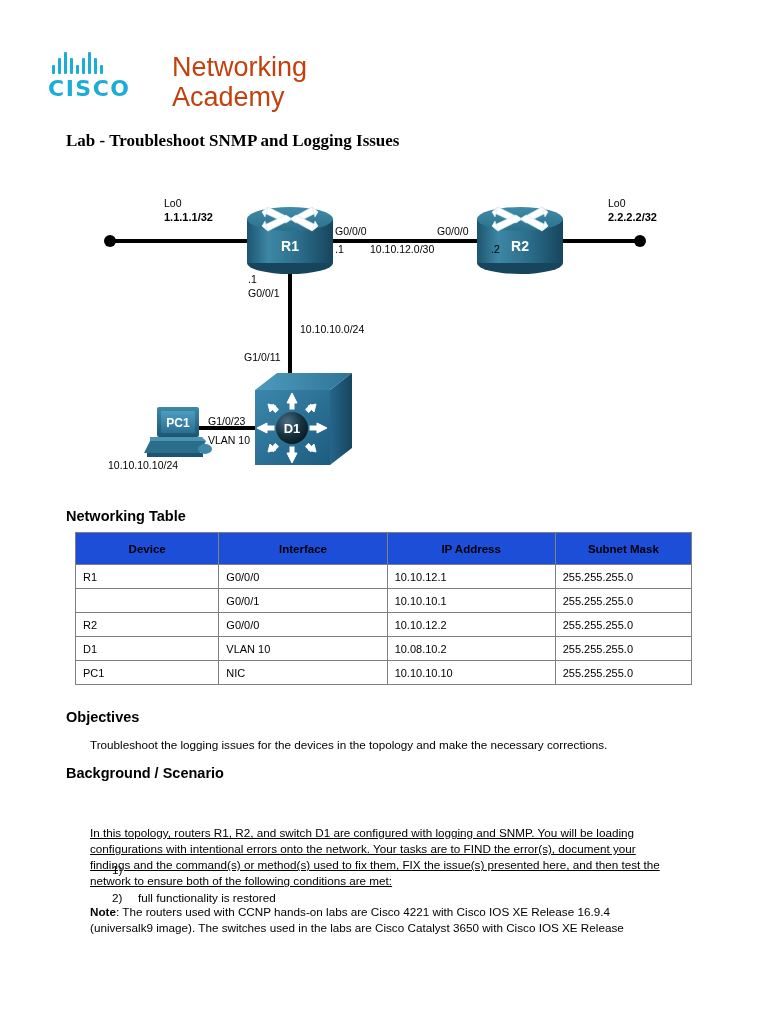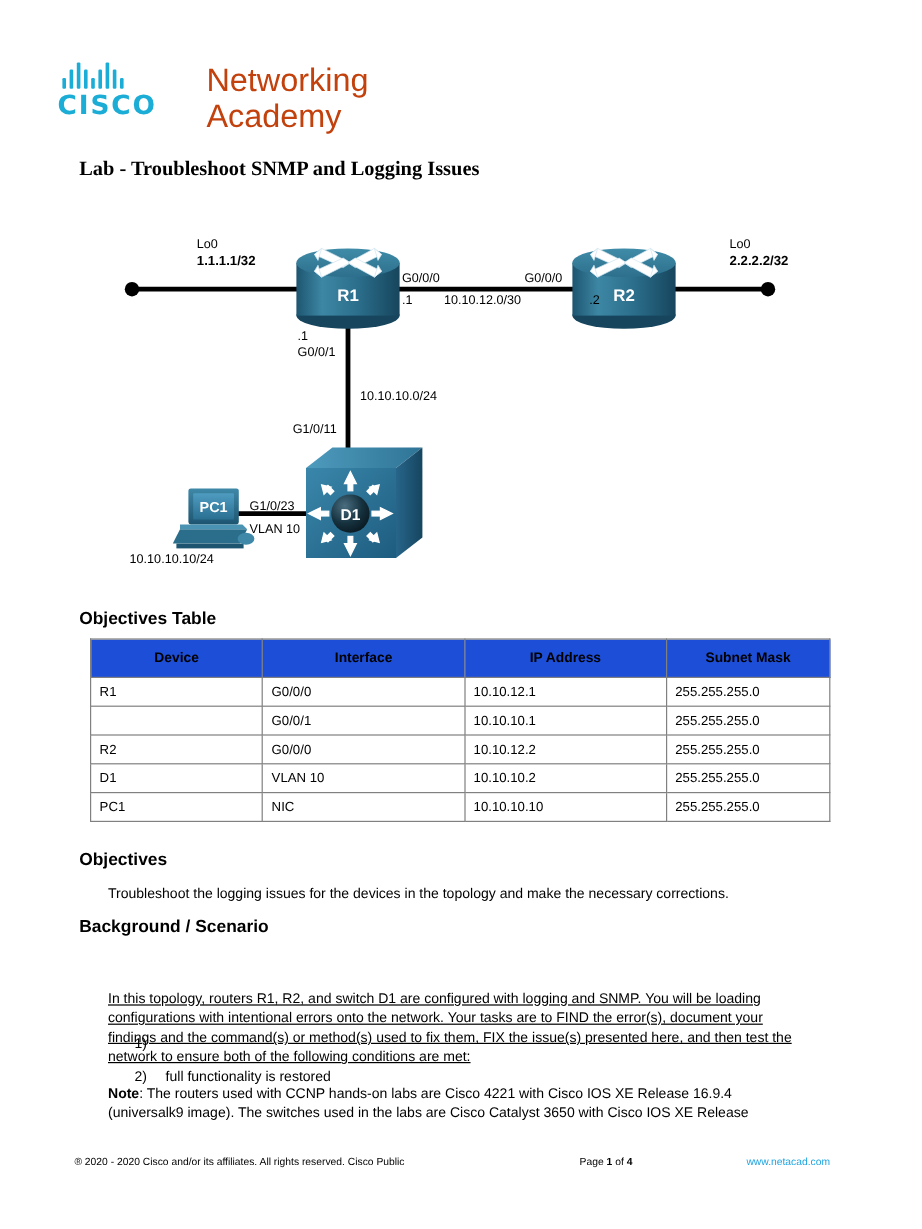--- a/index.html
+++ b/index.html
@@ -319,21 +319,21 @@
         <text x="300" y="148" font-size="10.5">10.10.10.0/24</text>
 
         <text x="244" y="176" font-size="10.5">G1/0/11</text>
         <text x="208" y="240" font-size="10.5">G1/0/23</text>
         <text x="208" y="259" font-size="10.5">VLAN 10</text>
         <text x="108" y="284" font-size="10.5">10.10.10.10/24</text>
       </g>
     </svg>
   </div>
 
-  <div class="sec-h" id="h-addressing">Objectives Table</div>
+  <div class="sec-h" id="h-addressing">Networking Table</div>
 
   <table class="addr-table">
     <thead>
       <tr>
         <th class="col-dev">Device</th>
         <th class="col-int">Interface</th>
         <th class="col-ip">IP Address</th>
         <th class="col-sm">Subnet Mask</th>
       </tr>
     </thead>
@@ -352,21 +352,21 @@
       </tr>
       <tr>
         <td>R2</td>
         <td>G0/0/0</td>
         <td>10.10.12.2</td>
         <td>255.255.255.0</td>
       </tr>
       <tr>
         <td>D1</td>
         <td>VLAN 10</td>
-        <td>10.10.10.2</td>
+        <td>10.08.10.2</td>
         <td>255.255.255.0</td>
       </tr>
       <tr>
         <td>PC1</td>
         <td>NIC</td>
         <td>10.10.10.10</td>
         <td>255.255.255.0</td>
       </tr>
     </tbody>
   </table>
@@ -382,19 +382,14 @@
       <span class="num">1)</span>
     </li>
     <li>
       <span class="num">2)</span>
       <span>full functionality is restored</span>
     </li>
   </ul>
 
   <div class="body-text" id="p-note"><span class="note-b">Note</span><span>: The routers used with CCNP hands-on labs are Cisco 4221 with Cisco IOS XE Release 16.9.4 (universalk9 image). The switches used in the labs are Cisco Catalyst 3650 with Cisco IOS XE Release</span></div>
 
-  <div class="footer">
-    <div class="foot-copy">®  2020 - 2020 Cisco and/or its affiliates. All rights reserved. Cisco Public</div>
-    <div class="foot-page"><span>Page </span><b>1</b><span> of </span><b>4</b></div>
-    <a class="foot-link" href="#">www.netacad.com</a>
-  </div>
 
 </div>
 
 </body></html>

